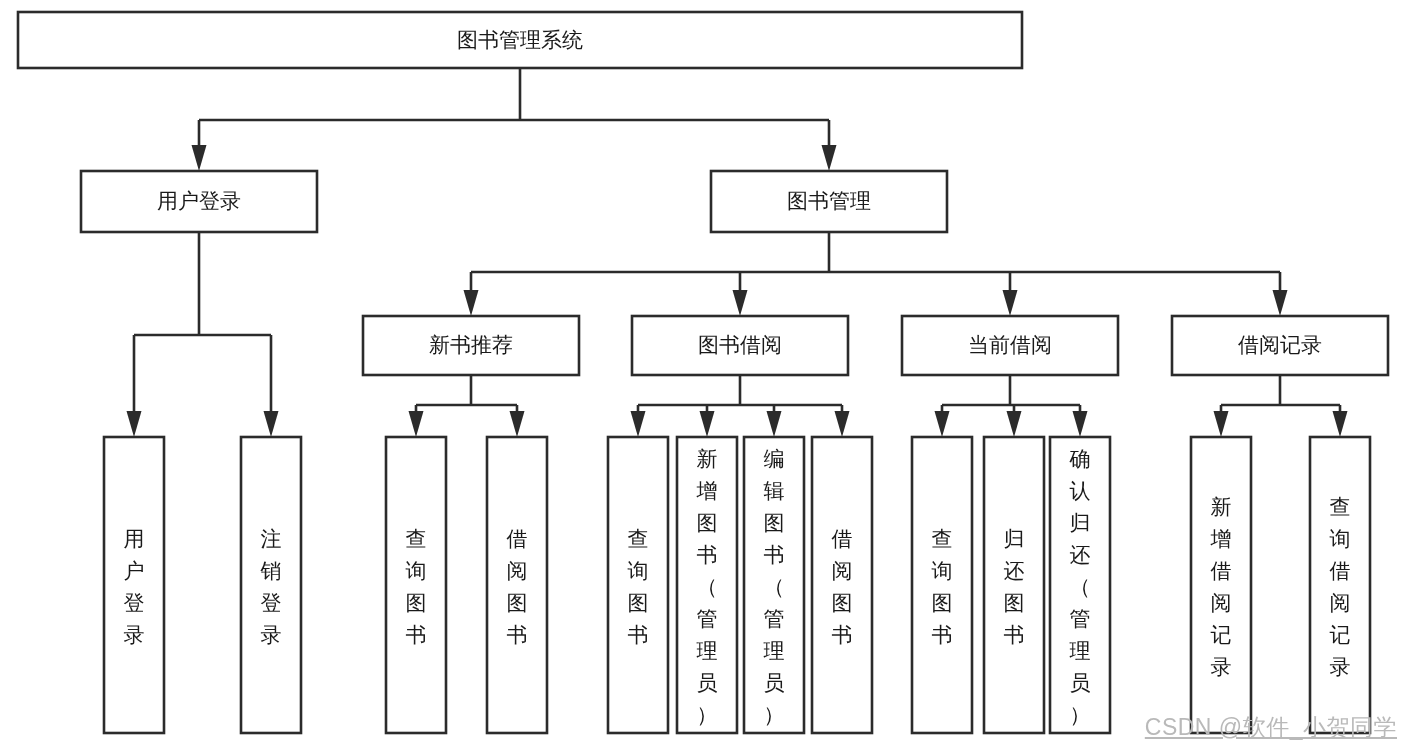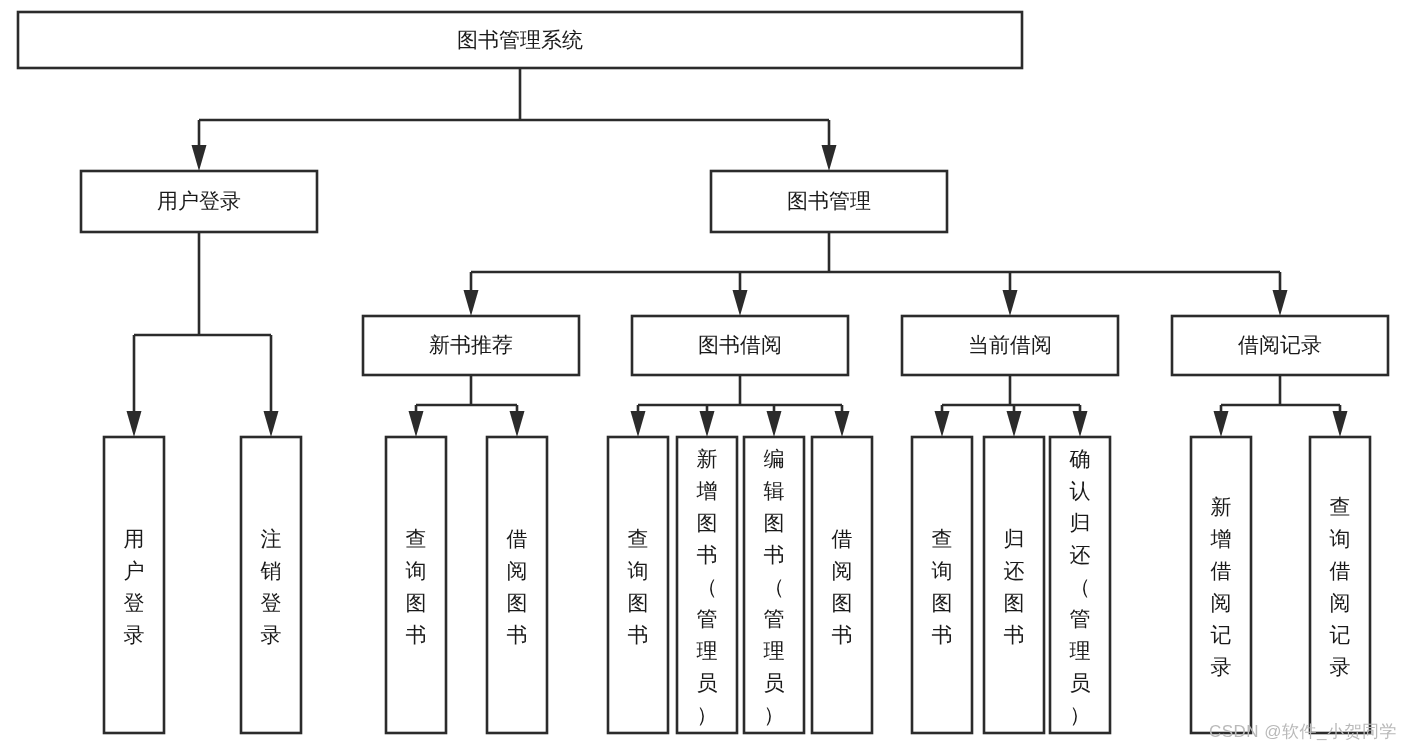--- a/index.html
+++ b/index.html
@@ -53,25 +53,26 @@
     font-family: "Liberation Sans", "DejaVu Sans", sans-serif;
     font-size: 21px;
     fill: #1a1a1a;
     text-anchor: middle;
   }
   .watermark-text {
     position: absolute;
     right: 8px;
     bottom: 4px;
     font-family: "Liberation Sans", "DejaVu Sans", sans-serif;
-    font-size: 17px;
+    font-size: 23px;
     color: #b9b9b9;
     white-space: nowrap;
     letter-spacing: 0.5px;
     user-select: none;
+    text-decoration: underline;
   }
 </style>
 </head>
 <body>
 
 <div id="diagram-root">
   <svg id="tree-svg" viewBox="0 0 1405 747" xmlns="http://www.w3.org/2000/svg">
     <g id="edge-layer">
         <path class="connector" d="M 520 68 L 520 120"></path>
         <path class="connector" d="M 199 120 L 829 120"></path>

